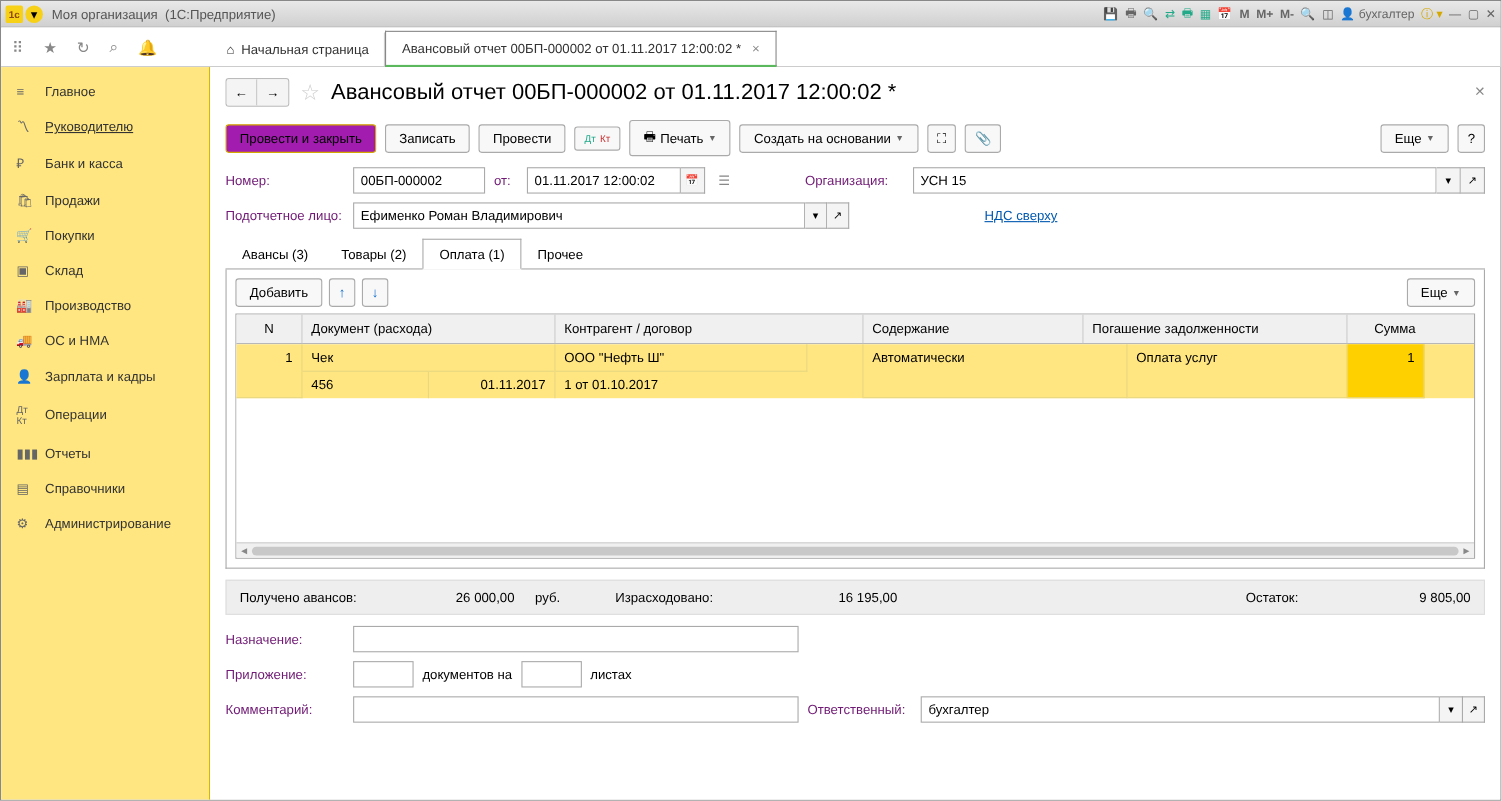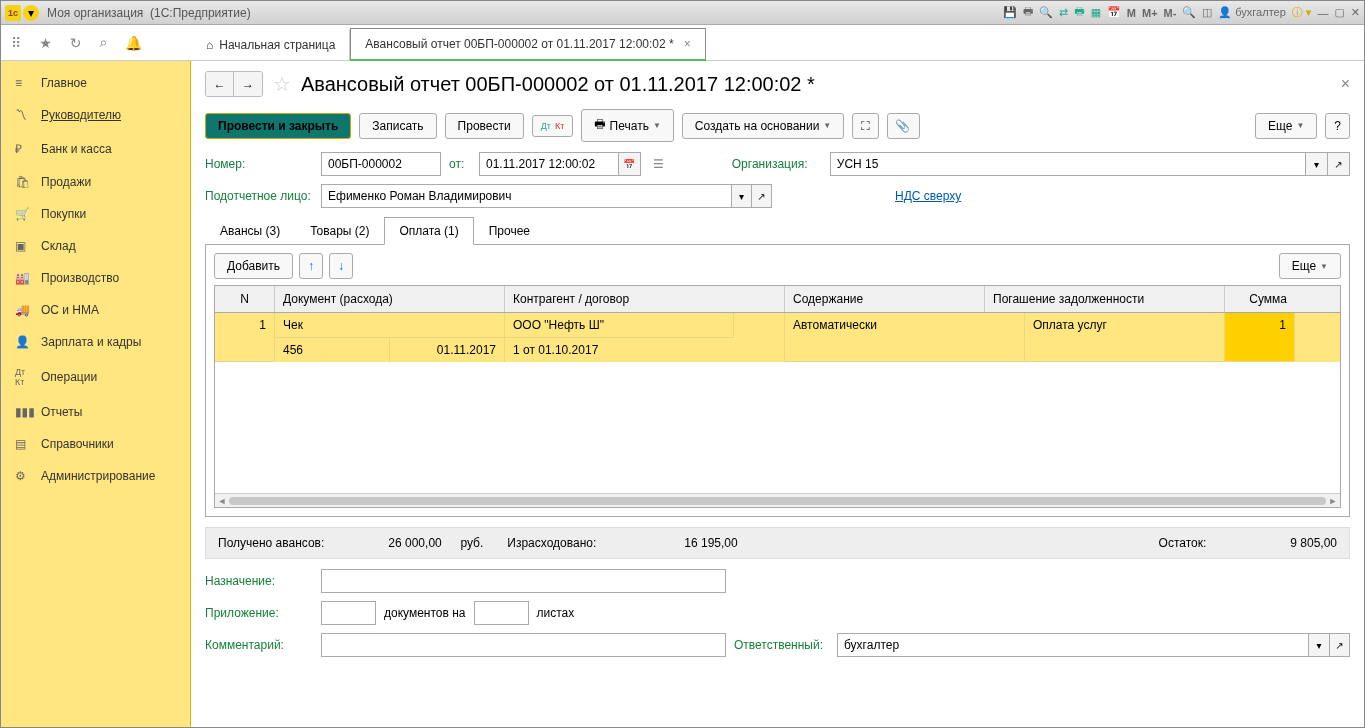--- a/index.html
+++ b/index.html
@@ -30,26 +30,26 @@
 .doc-header { display: flex; align-items: center; gap: 10px; margin-bottom: 12px; }
 .doc-header .navbtn { border: 1px solid #bbb; background: #f4f4f4; width: 28px; height: 24px; display: flex; align-items: center; justify-content: center; cursor: pointer; }
 .doc-header .navbtn-group { display: flex; border: 1px solid #bbb; border-radius: 3px; overflow: hidden; }
 .doc-header .navbtn-group .navbtn { border: none; border-right: 1px solid #bbb; }
 .doc-header .navbtn-group .navbtn:last-child { border-right: none; }
 .doc-header .star { color: #ccc; font-size: 20px; cursor: pointer; }
 .doc-header h1 { font-size: 20px; font-weight: normal; flex: 1; }
 .doc-header .close-doc { color: #888; font-size: 16px; cursor: pointer; }
 .toolbar { display: flex; gap: 8px; align-items: center; margin-bottom: 10px; }
 .btn { border: 1px solid #aaa; background: #f8f8f8; padding: 5px 12px; border-radius: 3px; cursor: pointer; display: inline-flex; align-items: center; gap: 4px; }
-.btn.primary { background: #0f766e; border-color: #d4a800; font-weight: bold; }
+.btn.primary { background: #a21caf; border-color: #d4a800; font-weight: normal; }
 .btn.icon-only { padding: 5px 8px; }
 .btn .drop { font-size: 8px; color: #666; }
 .toolbar-spacer { flex: 1; }
 .form-row { display: flex; align-items: center; gap: 8px; margin-bottom: 8px; }
-.form-row label { min-width: 108px; color: #15803d; }
+.form-row label { min-width: 108px; color: #701a75; }
 .form-row input[type=text] { border: 1px solid #aaa; padding: 4px 6px; height: 24px; }
 .input-group { display: flex; }
 .input-group input { border-right: none; }
 .input-group .ig-btn { border: 1px solid #aaa; background: #f4f4f4; width: 22px; height: 24px; display: flex; align-items: center; justify-content: center; cursor: pointer; border-left: none; font-size: 10px; }
 .link { color: #0058b0; text-decoration: underline; cursor: pointer; }
 .sub-tabs { display: flex; border-bottom: 1px solid #aaa; margin-top: 6px; }
 .sub-tab { padding: 6px 14px; border: 1px solid transparent; border-bottom: none; cursor: pointer; position: relative; top: 1px; }
 .sub-tab.active { border: 1px solid #aaa; border-bottom: 1px solid #fff; background: #fff; }
 .tab-panel { border: 1px solid #aaa; border-top: none; padding: 8px; }
 .panel-toolbar { display: flex; gap: 6px; align-items: center; margin-bottom: 6px; }
@@ -65,21 +65,21 @@
 .col-sum { width: 70px; text-align: right; }
 .grid-body { min-height: 180px; background: #fff; position: relative; }
 .grid-row { display: flex; background: #fff4c2; }
 .grid-row.sel { background: #ffe680; }
 .gc { padding: 5px 8px; border-right: 1px solid #e8d880; border-bottom: 1px solid #e8d880; }
 .grid-row .col-doc { display: flex; flex-direction: column; }
 .grid-scroll { height: 14px; background: #f0f0f0; border-top: 1px solid #ccc; display: flex; align-items: center; position: relative; }
 .grid-scroll .thumb { position: absolute; left: 14px; right: 14px; height: 8px; background: #c8c8c8; border-radius: 4px; top: 3px; }
 .grid-scroll .arr { width: 14px; text-align: center; color: #888; font-size: 9px; }
 .grid-scroll .arr.right { position: absolute; right: 0; }
-.summary { background: #eee; padding: 8px 12px; display: flex; gap: 4px; margin-top: 10px; border: 1px solid #ddd; }
+.summary { background: #eee; padding: 8px 12px; display: flex; gap: 30px; margin-top: 10px; border: 1px solid #ddd; }
 .summary .sum-block { display: flex; gap: 6px; }
 .summary .sum-spacer { flex: 1; }
 .bottom-form { margin-top: 10px; }
 .cell-yellow { background: #ffd000 !important; }
 </style>
 </head>
 <body>
 
 <div class="window">
   <div class="titlebar">

